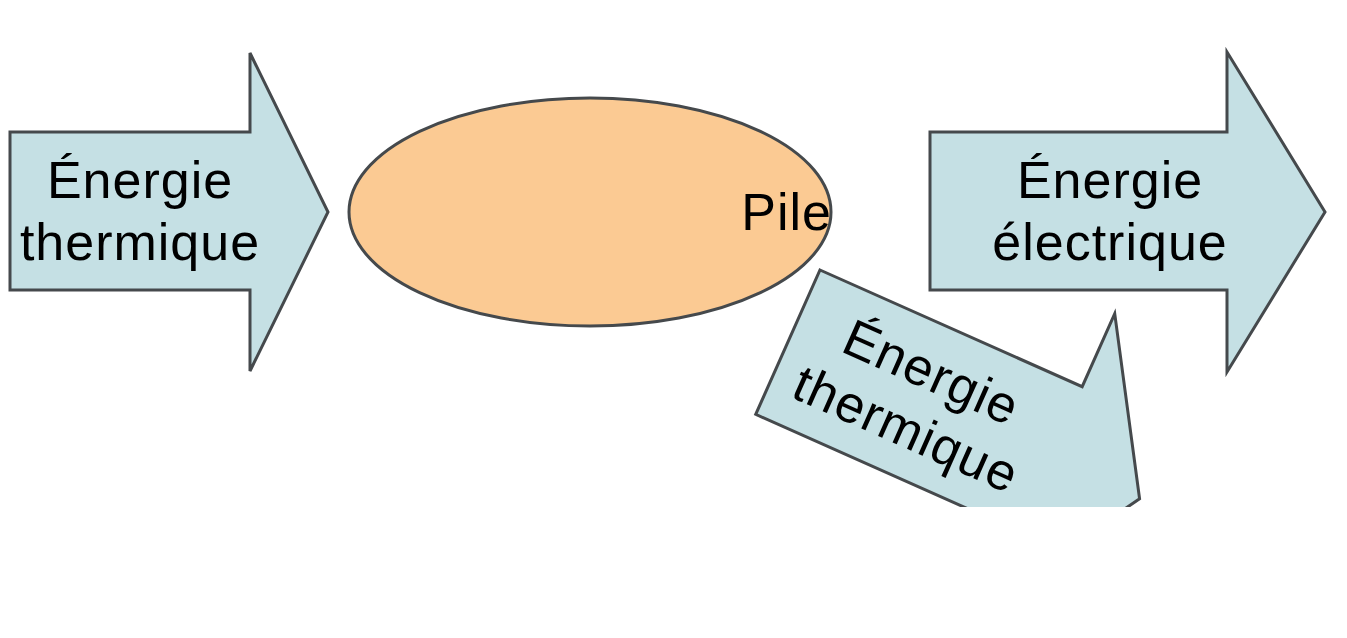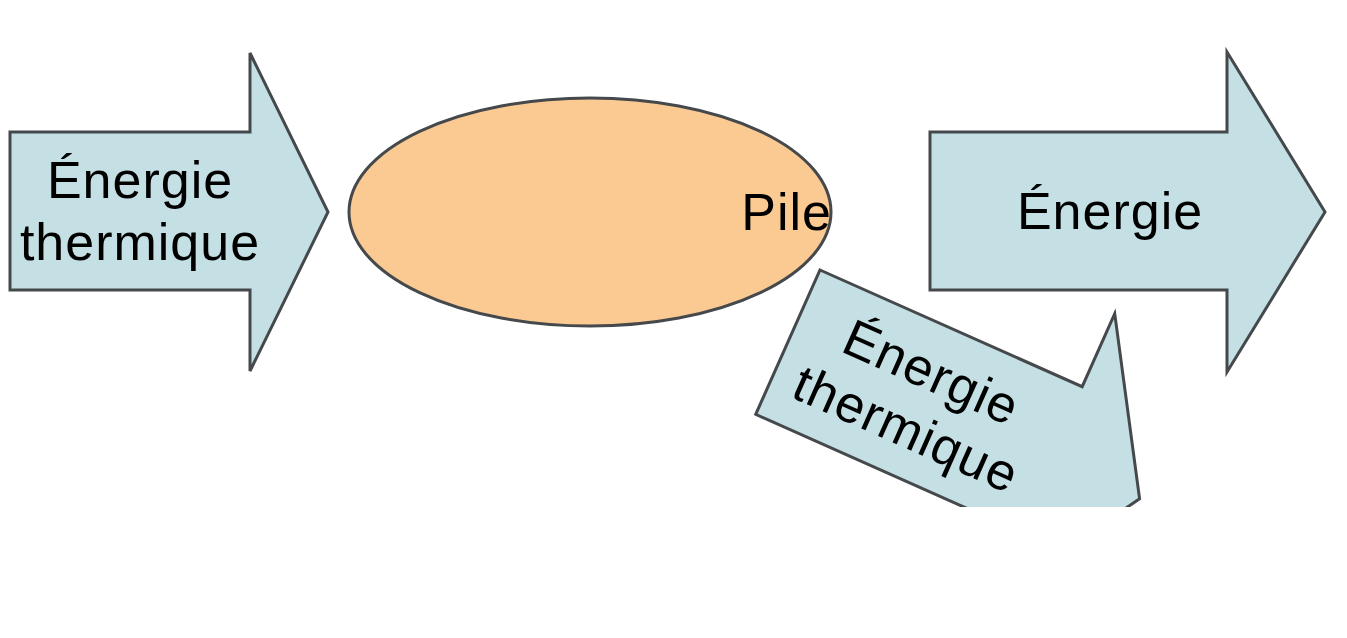--- a/index.html
+++ b/index.html
@@ -58,20 +58,21 @@
     <span>Énergie</span>
     <span>thermique</span>
   </div>
 
   <div class="label left-align" style="left:398px; top:98px; width:434px; height:228px;">
     <span>Pile</span>
   </div>
 
   <div class="label" style="left:955px; top:132px; width:310px; height:158px;">
     <span>Énergie</span>
+    <span>électrique</span>
   </div>
 
   <div class="label rotated" style="left:820px; top:270px; width:287px; height:158px;">
     <span>Énergie</span>
     <span>thermique</span>
   </div>
 
 </div>
 
 </body></html>

